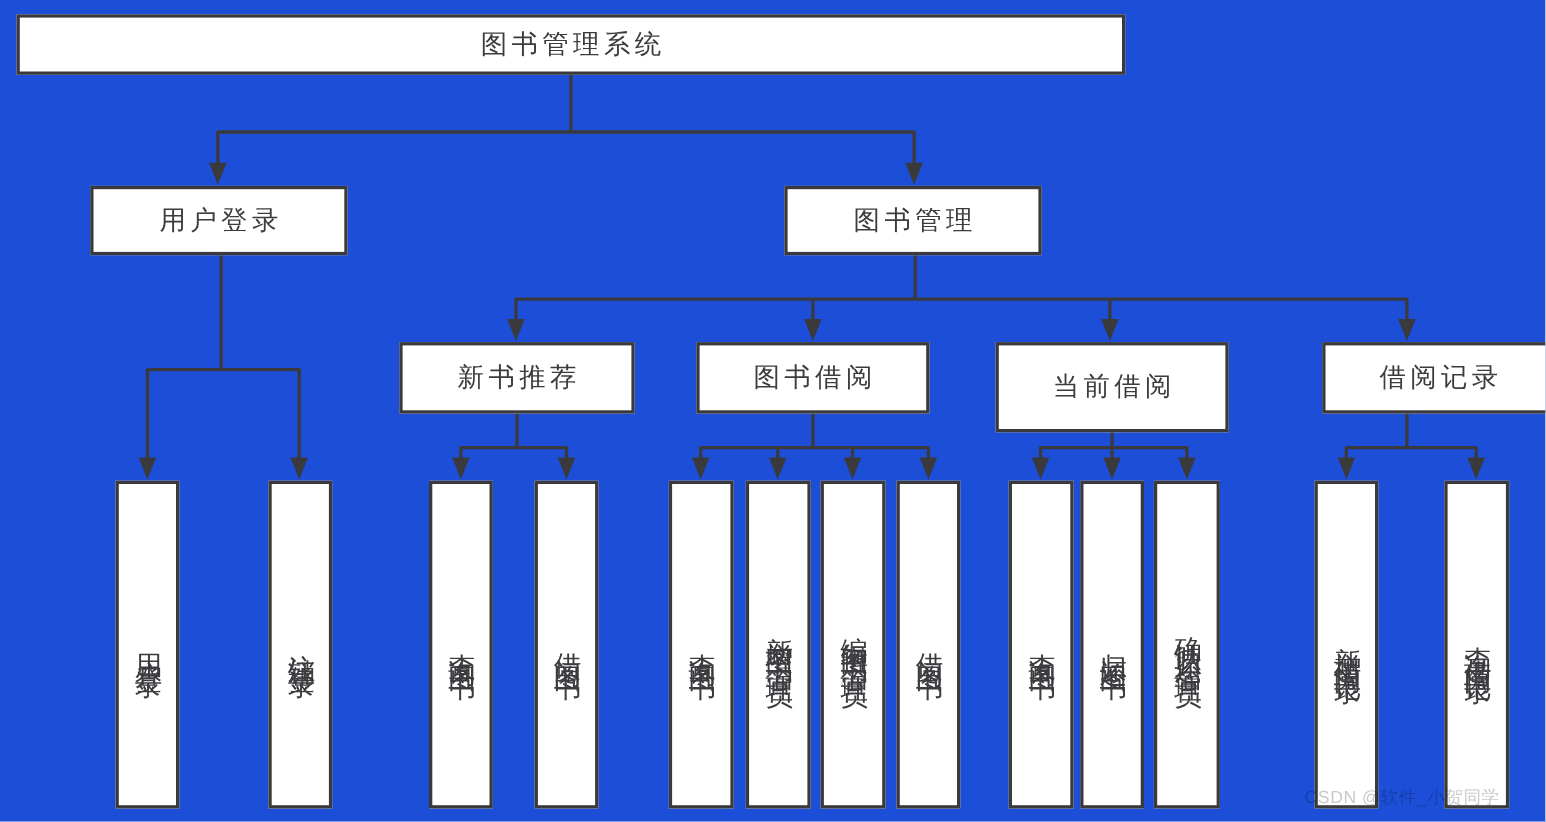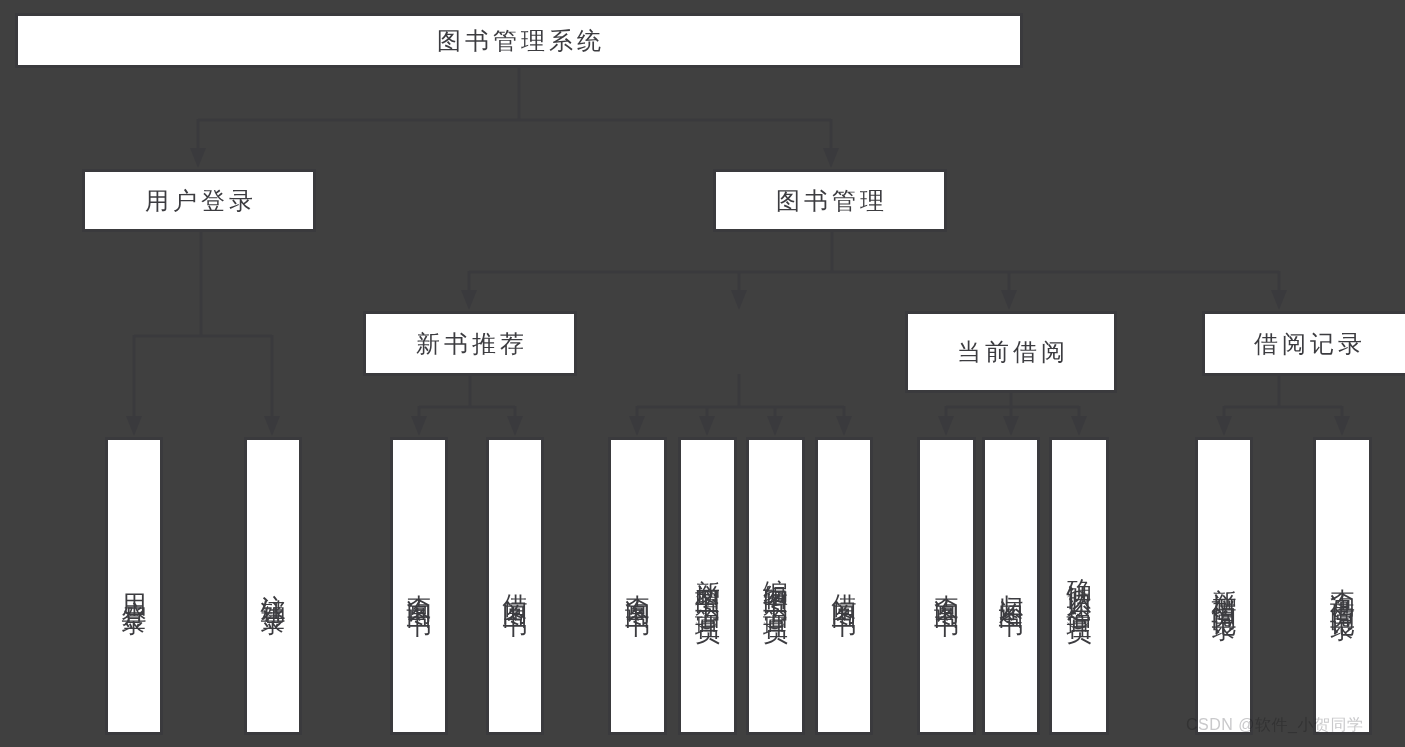--- a/index.html
+++ b/index.html
@@ -1,18 +1,18 @@
 <!DOCTYPE html>
 <html><head>
 <meta charset="utf-8">
 <style>
   html,body { margin:0; padding:0; background:#ffffff; }
   .stage {
     position:relative; width:1405px; height:747px;
-    background:#404040; overflow:hidden;
+    background:#1d4ed8; overflow:hidden;
     font-family:"Liberation Sans","DejaVu Sans",sans-serif;
   }
   .connectors { position:absolute; left:0; top:0; }
   .box {
     position:absolute; box-sizing:border-box;
     border:3px solid #3a3a3d; background:#ffffff;
     display:flex; align-items:center; justify-content:center;
     z-index:2;
   }
   .hbox .label {
@@ -97,20 +97,23 @@
   <div class="box hbox n-login">
     <span class="label">用户登录</span>
   </div>
   <div class="box hbox n-mgmt">
     <span class="label">图书管理</span>
   </div>
 
   <div class="box hbox n-rec">
     <span class="label">新书推荐</span>
   </div>
+  <div class="box hbox n-bor">
+    <span class="label">图书借阅</span>
+  </div>
   <div class="box hbox n-cur">
     <span class="label">当前借阅</span>
   </div>
   <div class="box hbox n-his">
     <span class="label">借阅记录</span>
   </div>
 
   <div class="box vbox leaf l-u1">
     <span class="label">用户登录</span>
   </div>

